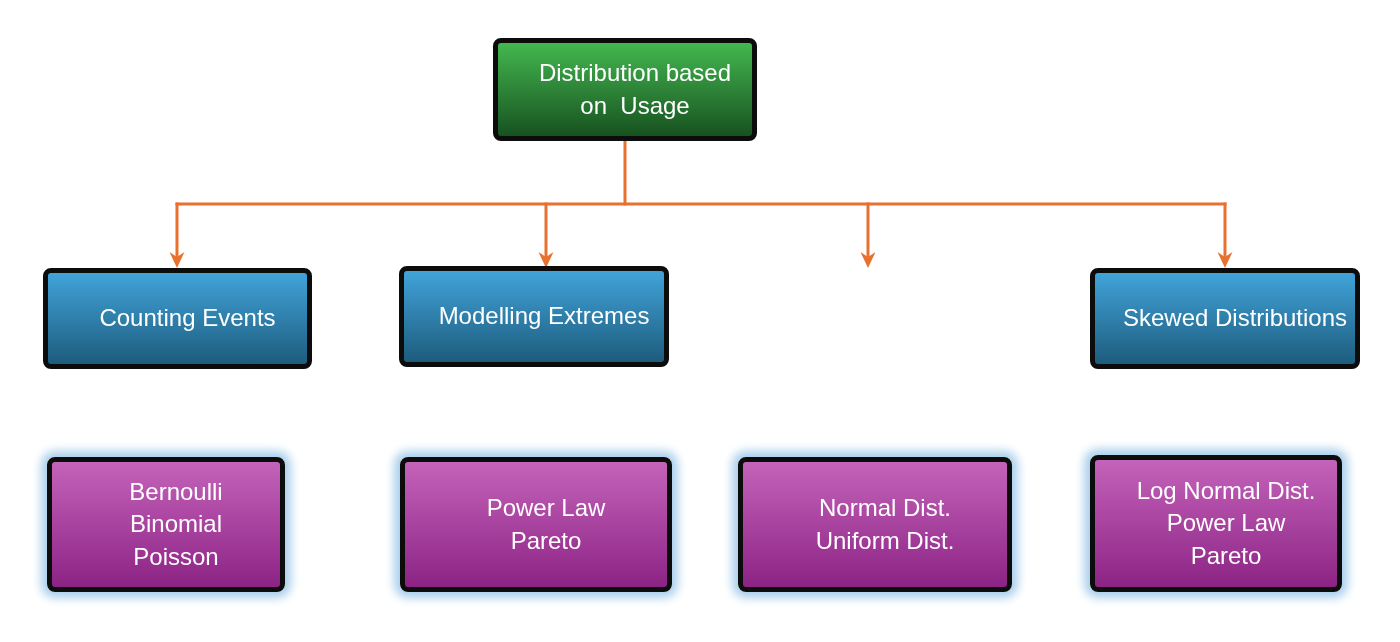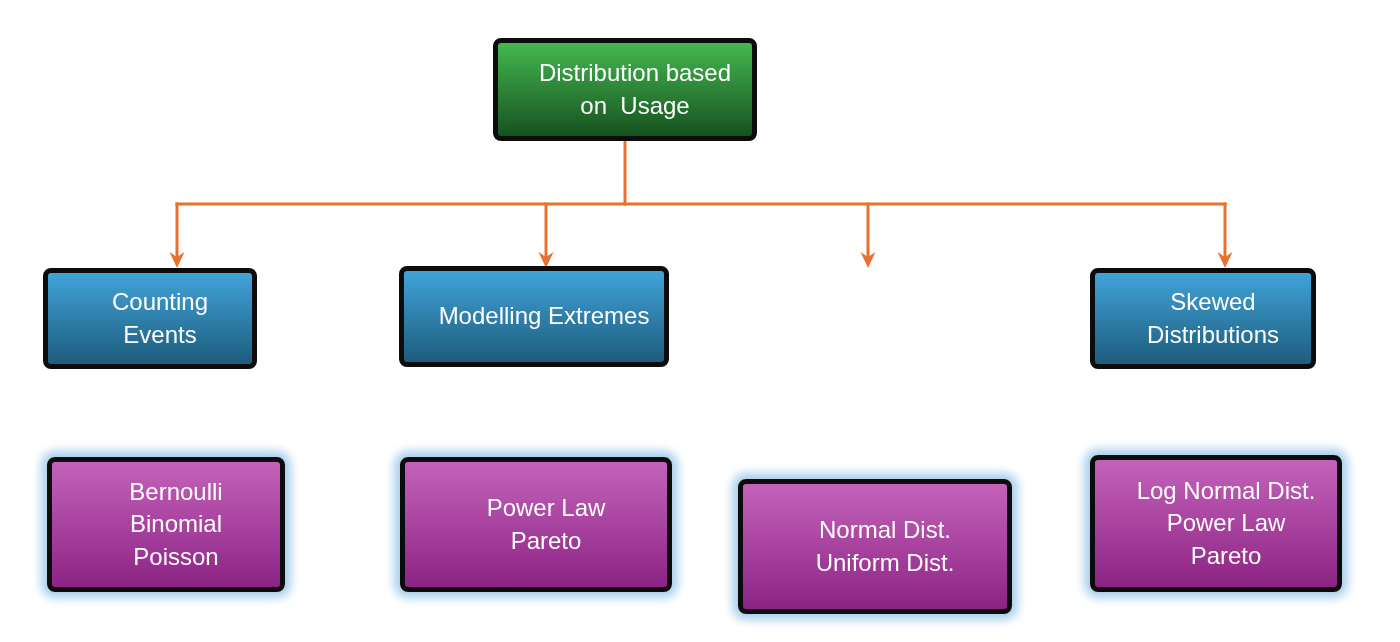--- a/index.html
+++ b/index.html
@@ -86,40 +86,40 @@
       <line x1="1225" y1="204" x2="1225" y2="256"></line>
       <polygon points="1217.5,252 1225,268 1232.5,252 1225,257"></polygon>
     </g>
   </svg>
 
   <div class="node root" style="left:493px; top:38px; width:264px; height:103px;">
     <span class="node-label root-label">Distribution based
 on  Usage</span>
   </div>
 
-  <div class="node category" style="left:43px; top:268px; width:214px; height:101px;">
+  <div class="node category" style="left:43px; top:268px; width:269px; height:101px;">
     <span class="node-label">Counting Events</span>
   </div>
   <div class="node category" style="left:399px; top:266px; width:270px; height:101px;justify-content:center;">
     <span class="node-label">Modelling Extremes</span>
   </div>
-  <div class="node category" style="left:1090px; top:268px; width:226px; height:101px;">
+  <div class="node category" style="left:1090px; top:268px; width:270px; height:101px;">
     <span class="node-label">Skewed Distributions</span>
   </div>
 
   <div class="node leaf" style="left:47px; top:457px; width:238px; height:135px;">
     <span class="node-label">Bernoulli
 Binomial
 Poisson</span>
   </div>
   <div class="node leaf" style="left:400px; top:457px; width:272px; height:135px;">
     <span class="node-label">Power Law
 Pareto</span>
   </div>
-  <div class="node leaf" style="left:738px; top:479px; width:274px; height:135px;">
+  <div class="node leaf" style="left:738px; top:457px; width:274px; height:135px;">
     <span class="node-label">Normal Dist.
 Uniform Dist.</span>
   </div>
   <div class="node leaf" style="left:1090px; top:455px; width:252px; height:137px;">
     <span class="node-label">Log Normal Dist.
 Power Law
 Pareto</span>
   </div>
 
 </div>

